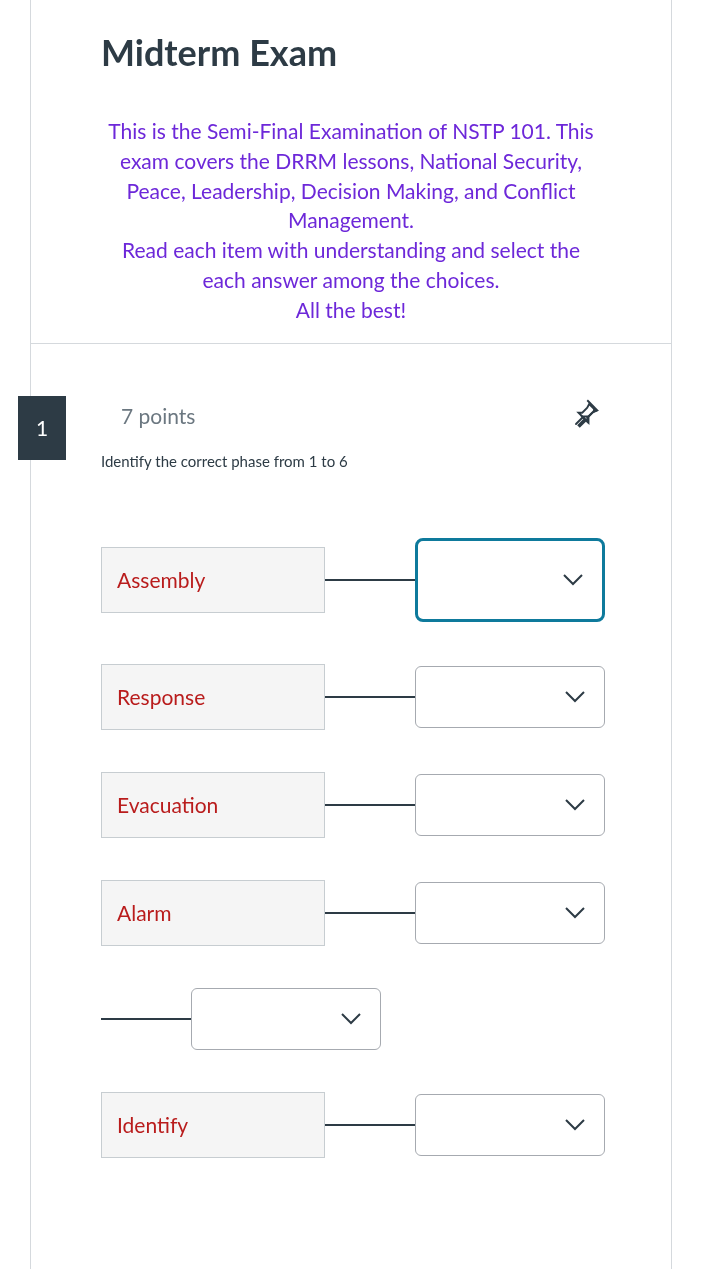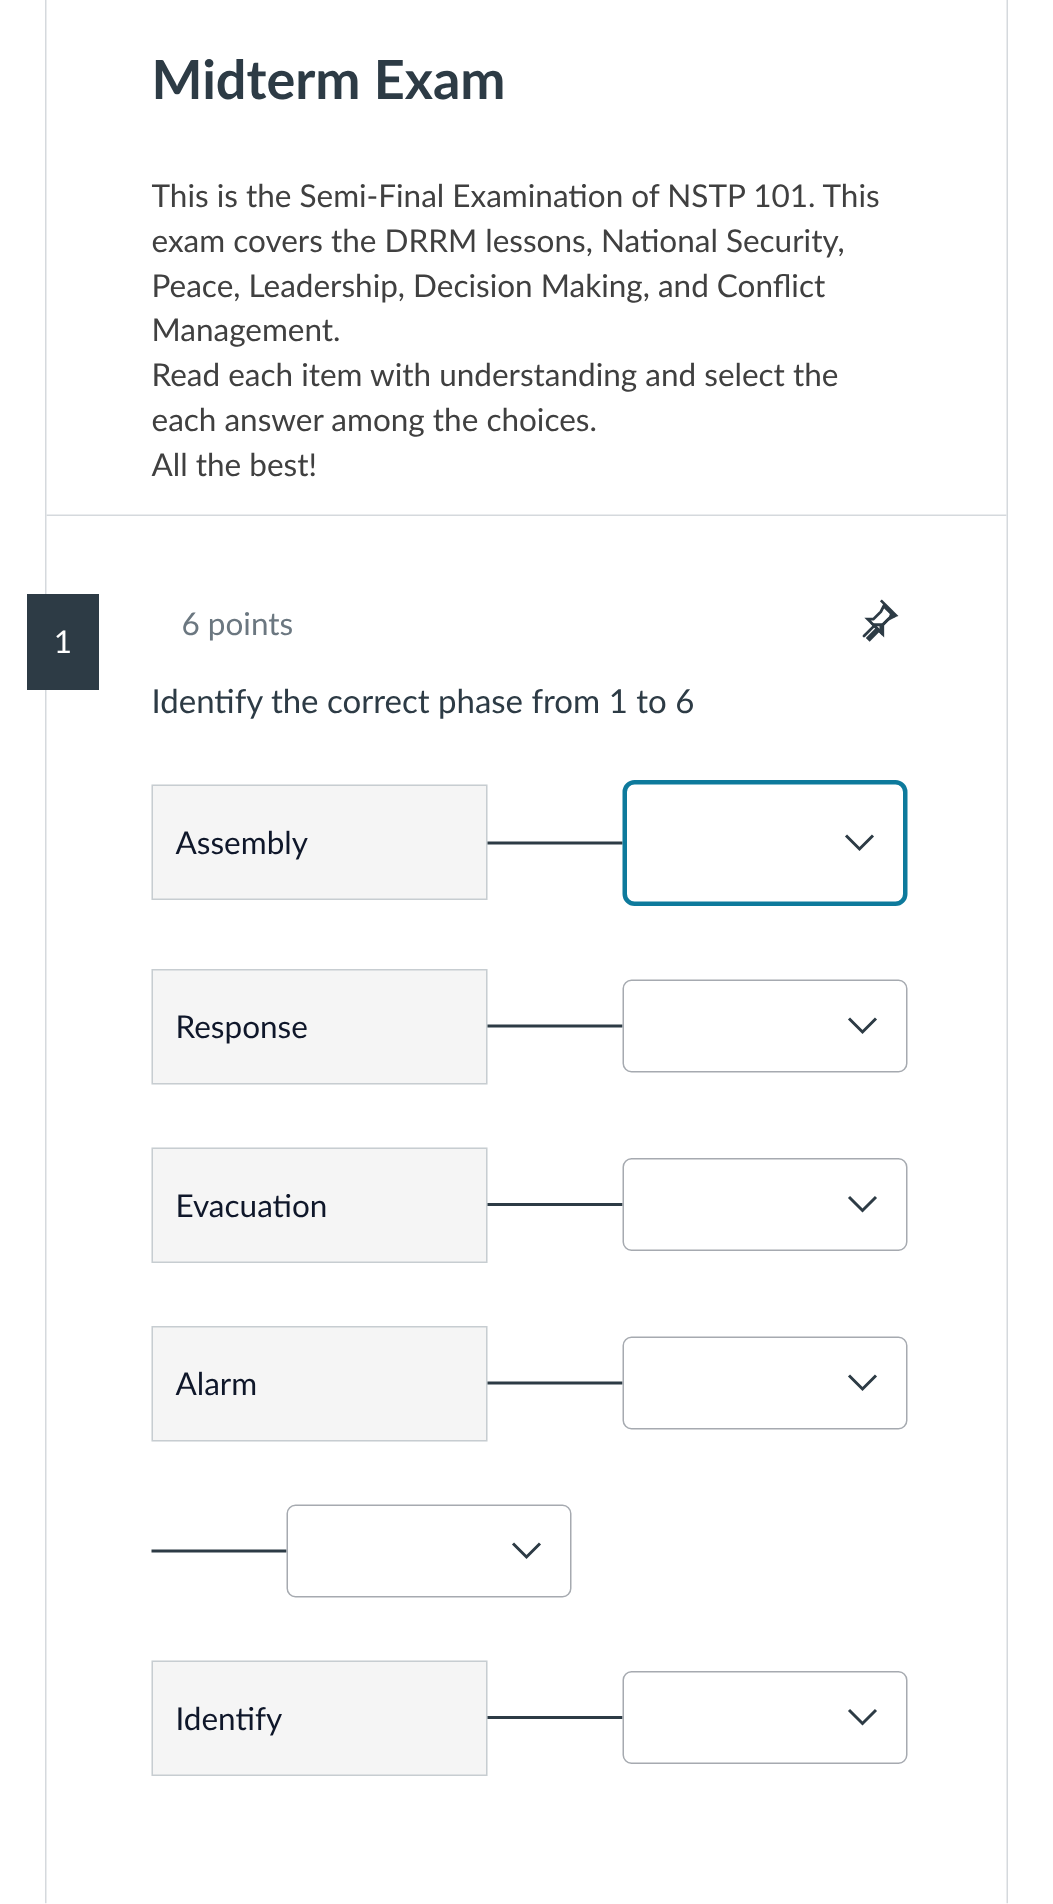--- a/index.html
+++ b/index.html
@@ -26,21 +26,22 @@
     }
     .title {
       font-size: 36px;
       font-weight: 700;
       color: #2d3b45;
       margin-bottom: 42px;
     }
     .description {
       font-size: 21px;
       line-height: 1.42;
-      color: #404040;
+      color: #6d28d9;
+      text-align: center;
     }
     .question-block {
       position: relative;
       padding: 55px 70px 20px 70px;
     }
     .question-number {
       position: absolute;
       left: -13px;
       top: 52px;
       width: 48px;
@@ -60,39 +61,39 @@
       margin-bottom: 20px;
     }
     .points {
       font-size: 21px;
       color: #6b7780;
     }
     .pin-icon {
       color: #2d3b45;
     }
     .question-text {
-      font-size: 22px;
-      color: #2d3b45;
-      margin-bottom: 40px;
+      font-size: 15px;
+      color: #2d3b45;
+      margin-bottom: 68px;
     }
     .match-row {
       display: flex;
       align-items: center;
       margin-bottom: 42px;
     }
     .match-label {
       width: 224px;
-      height: 77px;
+      height: 66px;
       border: 1px solid #c7cdd1;
       background: #f5f5f5;
       display: flex;
       align-items: center;
       padding-left: 15px;
       font-size: 21px;
-      color: #0f172a;
+      color: #b91c1c;
       flex-shrink: 0;
     }
     .connector {
       width: 90px;
       height: 2px;
       background: #2d3b45;
       flex-shrink: 0;
     }
     .dropdown {
       width: 190px;
@@ -129,21 +130,21 @@
     <div class="description">
       <span>This is the Semi-Final Examination of NSTP 101. This exam covers the DRRM lessons, National Security, Peace, Leadership, Decision Making, and Conflict Management.</span><br>
       <span>Read each item with understanding and select the each answer among the choices.</span><br>
       <span>All the best!</span>
     </div>
   </div>
 
   <div class="question-block">
     <div class="question-number">1</div>
     <div class="question-header">
-      <div class="points">6 points</div>
+      <div class="points">7 points</div>
       <div class="pin-icon">
         <svg width="30" height="30" viewBox="0 0 24 24" fill="none" stroke="currentColor" stroke-width="1.5">
           <path d="M15 3l6 6-3 1-4 4v5l-2-2-5 5-1-1 5-5-2-2h5l4-4 1-3-6-6z" transform="rotate(0 12 12)"></path>
           <path d="M9 15L4 20" stroke-linecap="round"></path>
           <path d="M14.5 4L20 9.5L17 11L13 15L13 18L10 15L6 11L9 11L13 7L14.5 4Z" fill="none"></path>
         </svg>
       </div>
     </div>
     <div class="question-text">Identify the correct phase from 1 to 6</div>
 

